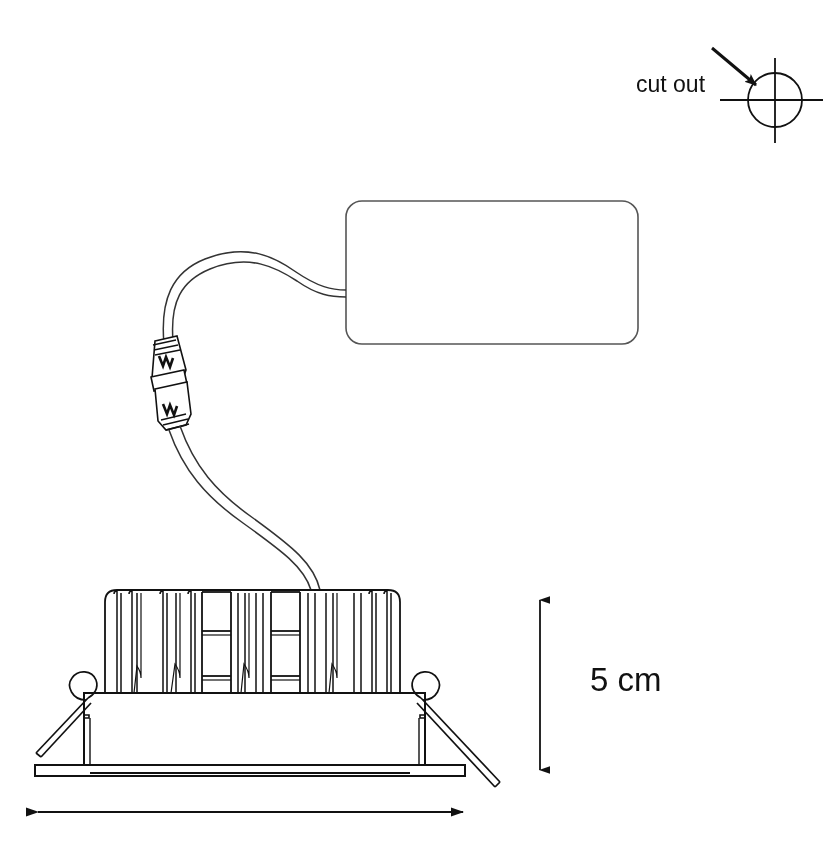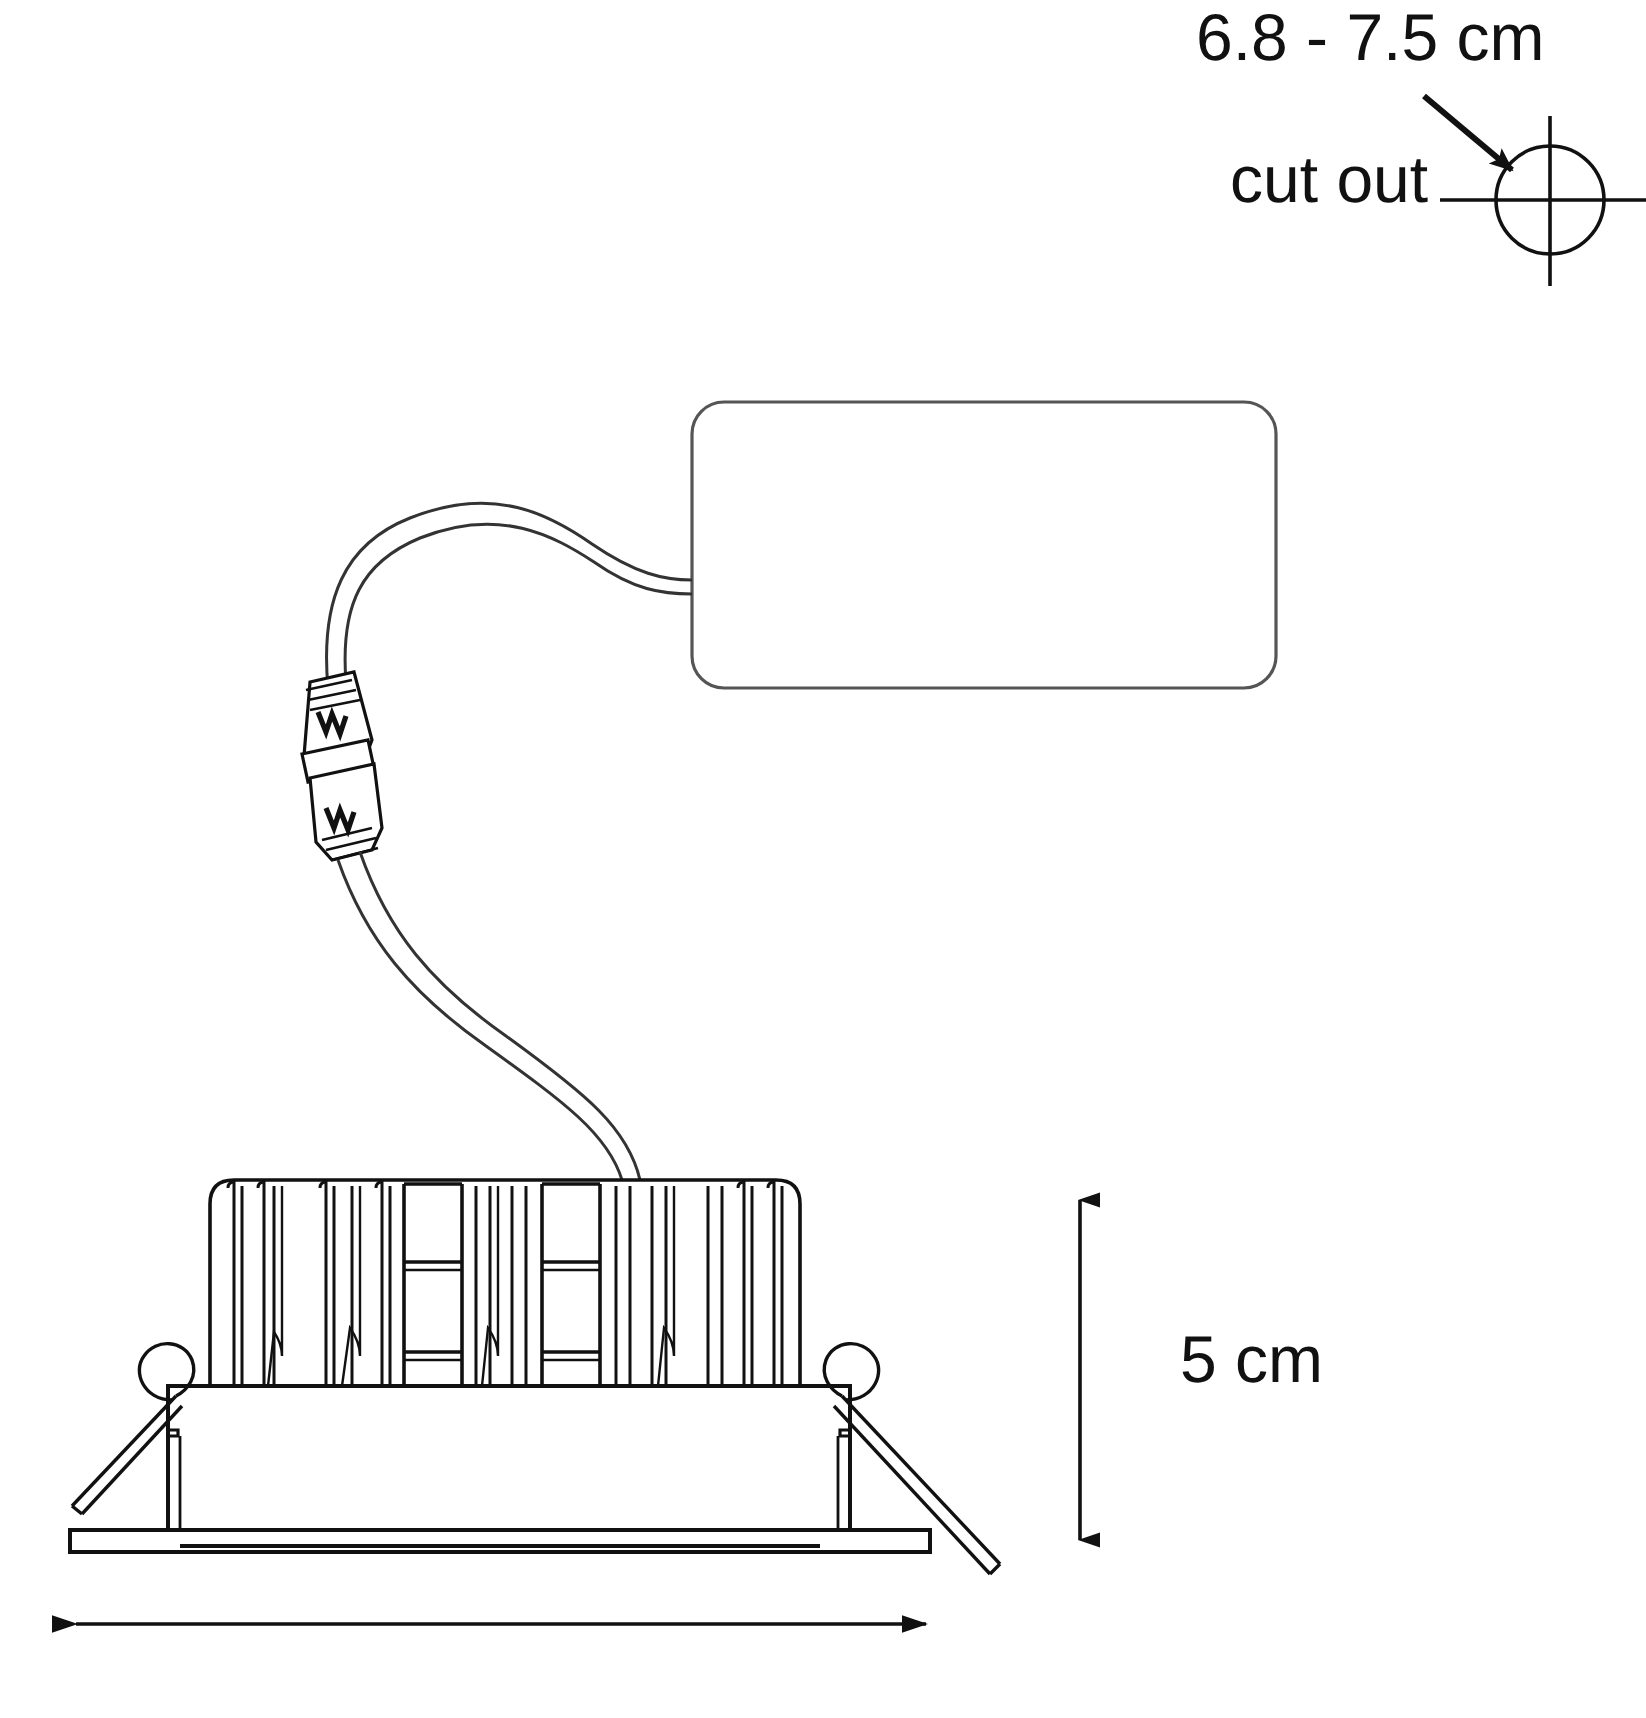--- a/index.html
+++ b/index.html
@@ -33,23 +33,23 @@
     color: #111111;
     font-family: "Liberation Sans", sans-serif;
     line-height: 1;
   }
   #label-cutout-range {
     left: 598px;
     top: 2px;
     font-size: 33px;
   }
   #label-cutout {
-    left: 615px;
+    left: 636px;
     top: 73px;
-    font-size: 33px;
+    font-size: 23px;
   }
   #label-height {
     left: 590px;
     top: 663px;
     font-size: 33px;
   }
   #label-diameter {
     left: 175px;
     top: 818px;
     font-size: 33px;
@@ -222,20 +222,19 @@
     <g>
       <line x1="540" y1="600" x2="540" y2="770" stroke="#111111" stroke-width="1.8" marker-start="url(#arrHeadUp)" marker-end="url(#arrHeadDown)"></line>
     </g>
 
     <g>
       <line x1="38" y1="812" x2="463" y2="812" stroke="#111111" stroke-width="1.8" marker-start="url(#arrHeadSide)" marker-end="url(#arrHeadSide)"></line>
     </g>
 
   </svg>
 
-  <div class="lbl" id="label-cutout-range">6.8 - 7.5 cm</div>
 
   <div class="lbl" id="label-cutout">cut out</div>
 
   <div class="lbl" id="label-height">5 cm</div>
 
 
 </div>
 
 </body></html>

